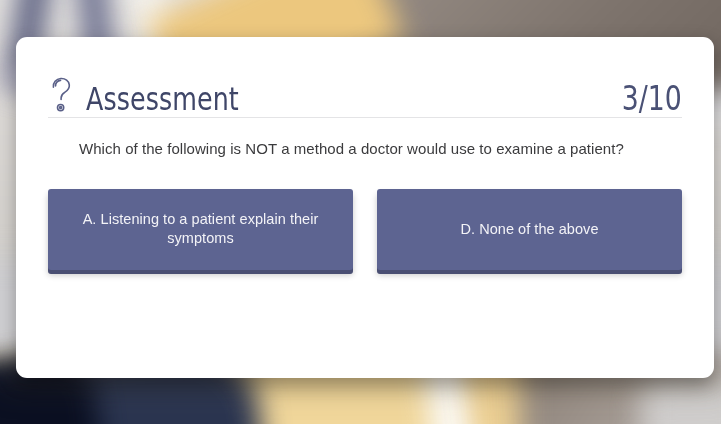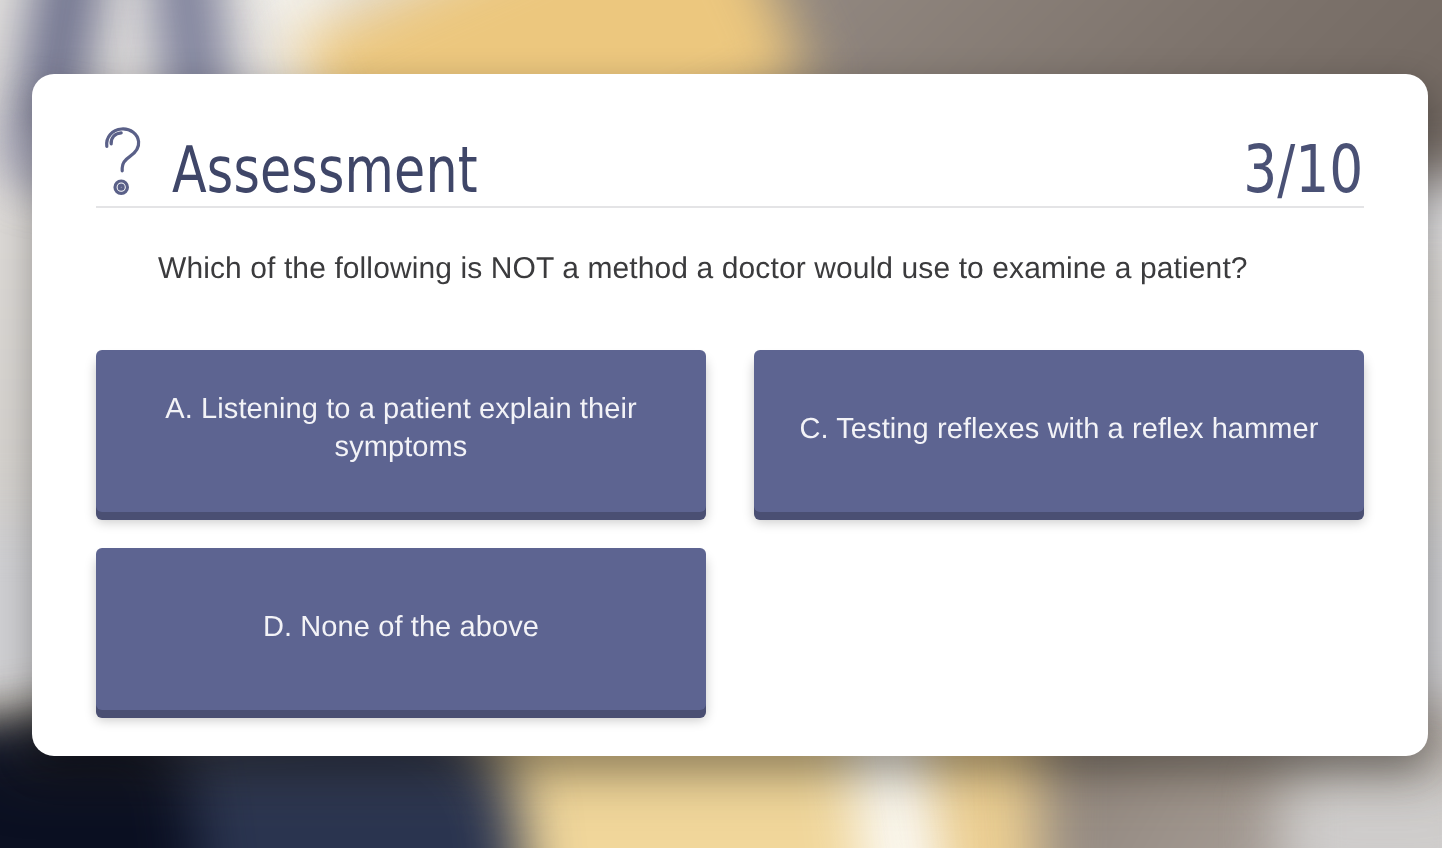--- a/index.html
+++ b/index.html
@@ -112,21 +112,21 @@
     position: absolute;
     left: 16px;
     top: 37px;
     width: 698px;
     height: 341px;
     background: #ffffff;
     border-radius: 11px;
     box-shadow: 0 6px 18px rgba(0,0,0,0.30);
     z-index: 2;
     box-sizing: border-box;
-    padding: 0 32px;
+    padding: 14px 32px;
   }
 
   
   #card-header {
     display: flex;
     align-items: flex-end;
     justify-content: space-between;
     height: 64px;
     border-bottom: 1px solid #e4e4e6;
     padding-bottom: 2px;
@@ -243,20 +243,17 @@
     <span id="progress-counter">3/10</span>
   </div>
 
   <p id="question-text">Which of the following is NOT a method a doctor would use to examine a patient?</p>
 
   <div id="options-grid">
     <button class="option-button">
       <span class="option-text">A. Listening to a patient explain their symptoms</span>
     </button>
     <button class="option-button">
-      <span class="option-text">C. Testing reflexes with a reflex hammer</span>
-    </button>
-    <button class="option-button">
       <span class="option-text">D. None of the above</span>
     </button>
   </div>
 
 </div>
 
 </body></html>

